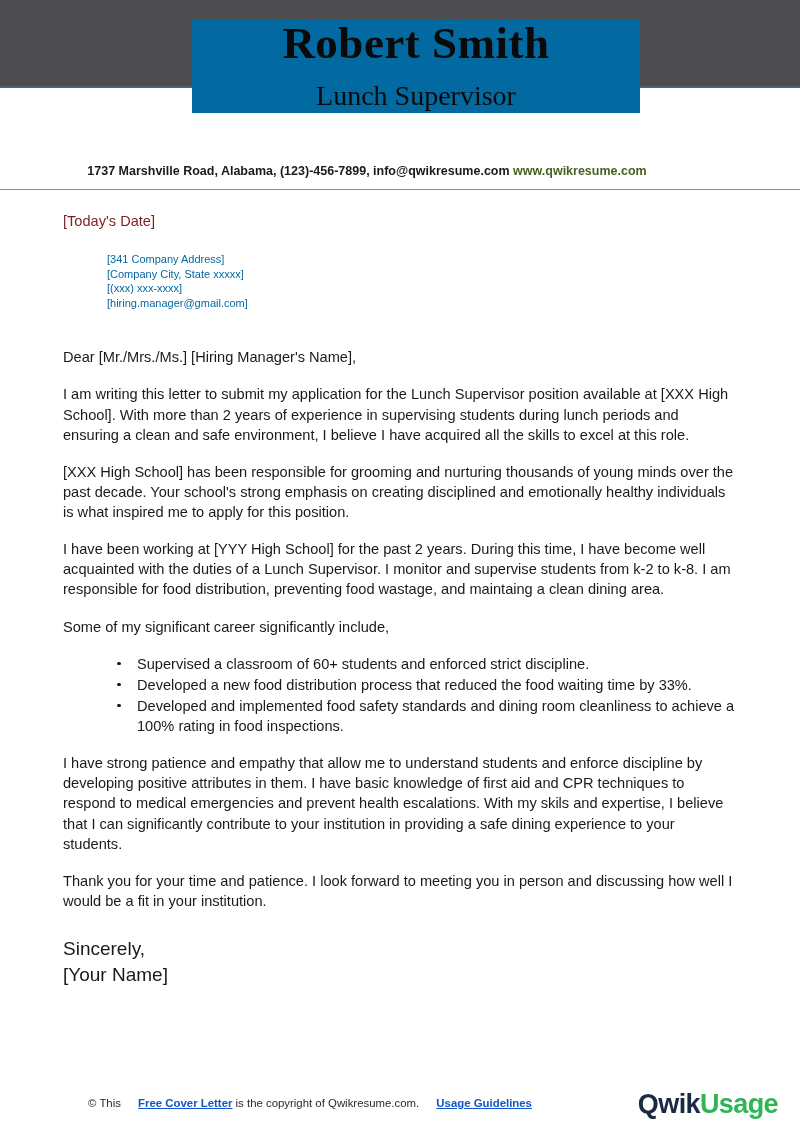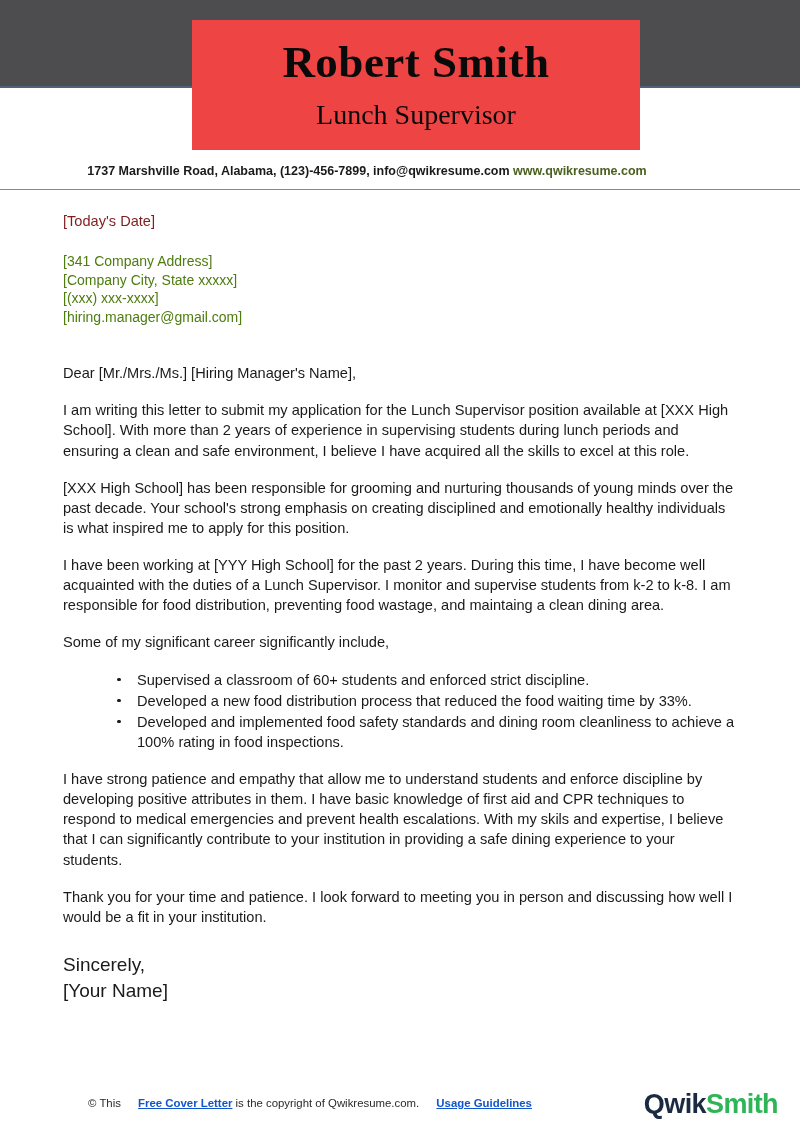--- a/index.html
+++ b/index.html
@@ -33,22 +33,22 @@
     height: 88px;
     background: #4d4d4f;
     border-bottom: 2px solid #51637a;
     box-sizing: border-box;
   }
   .name-box {
     position: absolute;
     left: 192px;
     top: 20px;
     width: 448px;
-    height: 130px;
-    background: #ef4444;
+    height: 93px;
+    background: #0369a1;
     display: flex;
     flex-direction: column;
     align-items: center;
     justify-content: center;
     box-sizing: border-box;
   }
   .name-text {
     font-family: "Liberation Serif", "DejaVu Serif", serif;
     font-weight: bold;
     font-size: 45px;
@@ -95,23 +95,24 @@
   .letter {
     position: absolute;
     left: 63px;
     top: 212px;
     width: 672px;
   }
   .addr-group {
     margin: 0 0 17px 0;
   }
   .addr-line {
-    font-size: 14px;
+    font-size: 11px;
     line-height: 1.32;
-    color: #4d7c0f;
+    color: #0369a1;
+    margin-left: 44px;
   }
   .date-line {
     font-size: 14.6px;
     line-height: 1.32;
     color: #7f1d1d;
     margin: 0 0 21px 0;
   }
   .salutation {
     font-size: 14.6px;
     line-height: 1.38;
@@ -245,17 +246,17 @@
     <div class="signoff-line">Sincerely,</div>
     <div class="signoff-line">[Your Name]</div>
   </div>
 
   <div class="footer">
     <div class="footer-credit">
       <span>© This </span><span class="footer-link">Free Cover Letter</span><span> is the copyright of Qwikresume.com. </span><span class="footer-link">Usage Guidelines</span>
     </div>
 
     <div class="logo">
-      <span class="logo-qwik">Qwik</span><span class="logo-resume">Smith</span>
+      <span class="logo-qwik">Qwik</span><span class="logo-resume">Usage</span>
     </div>
   </div>
 
 </div>
 
 </body></html>

